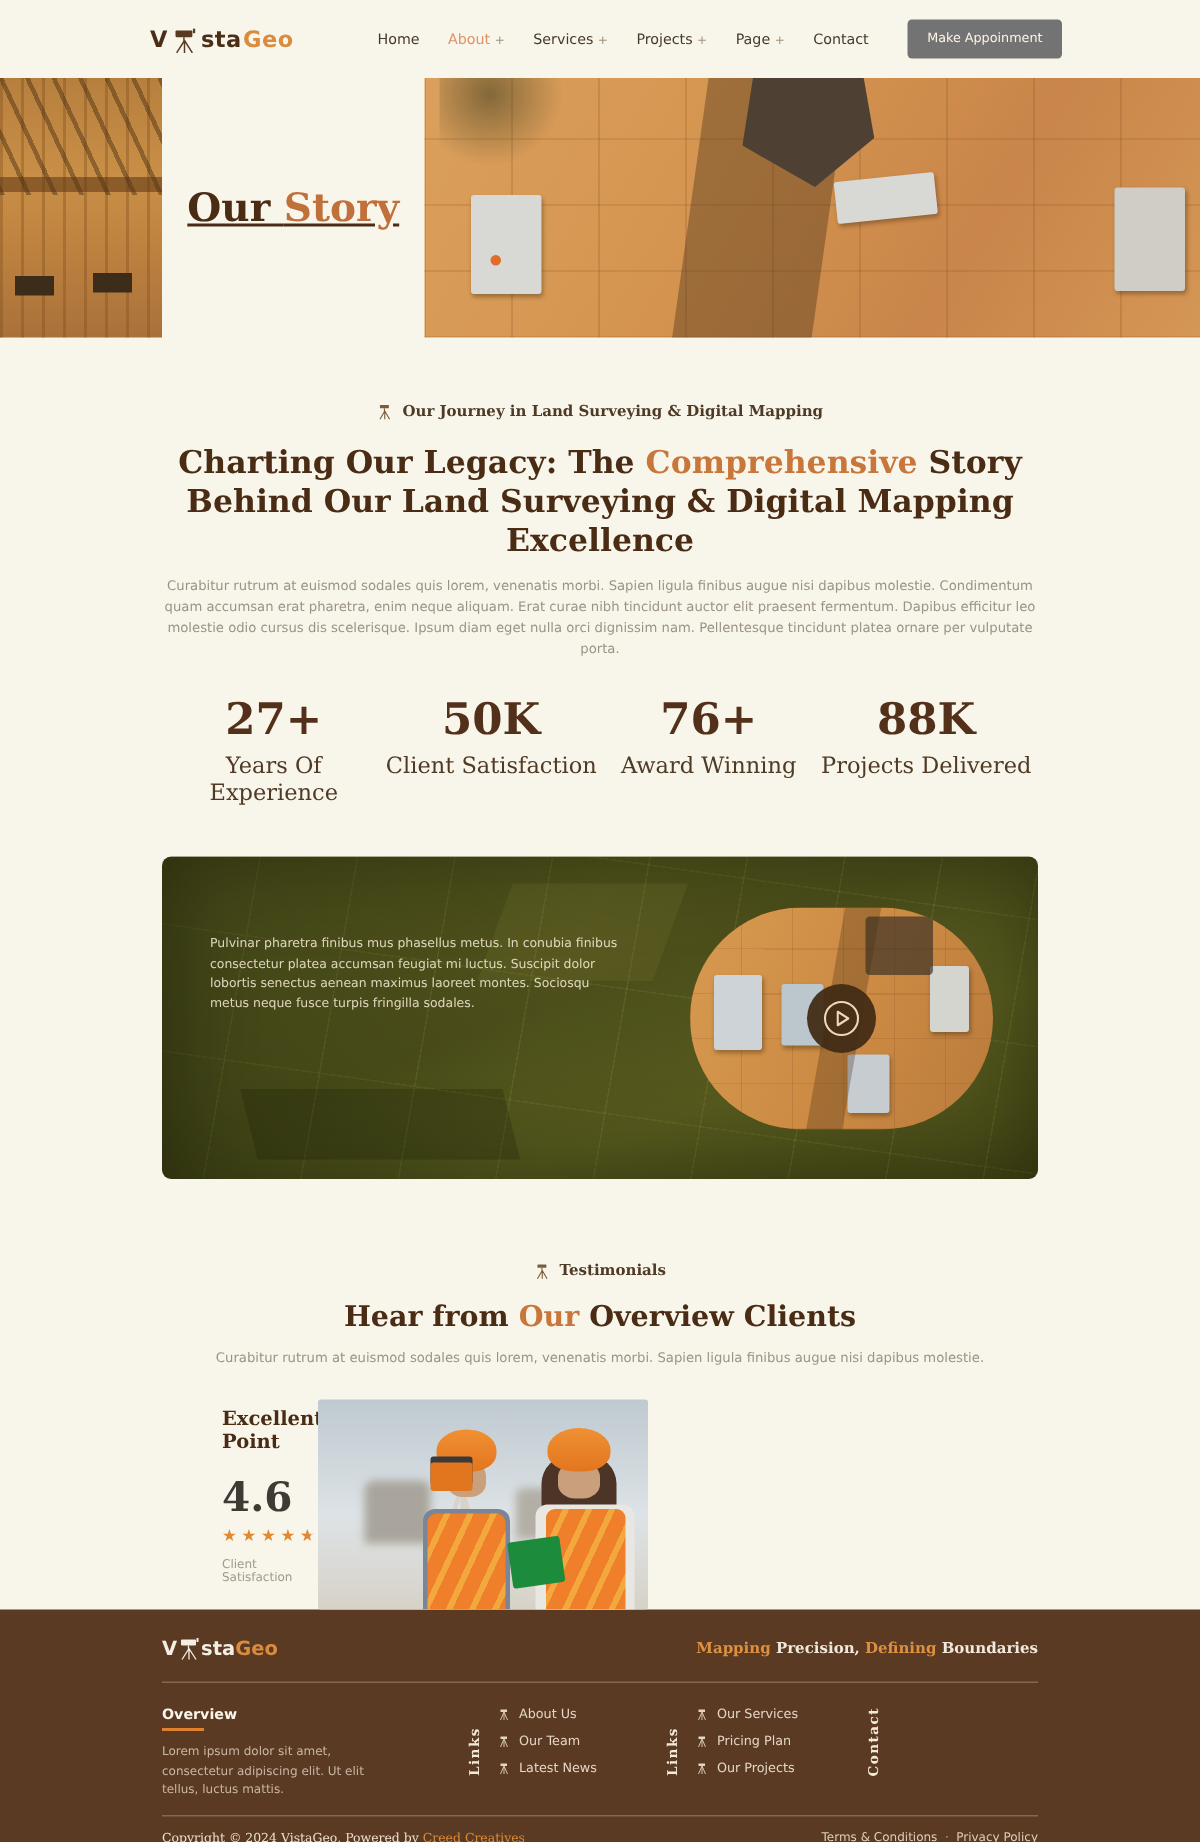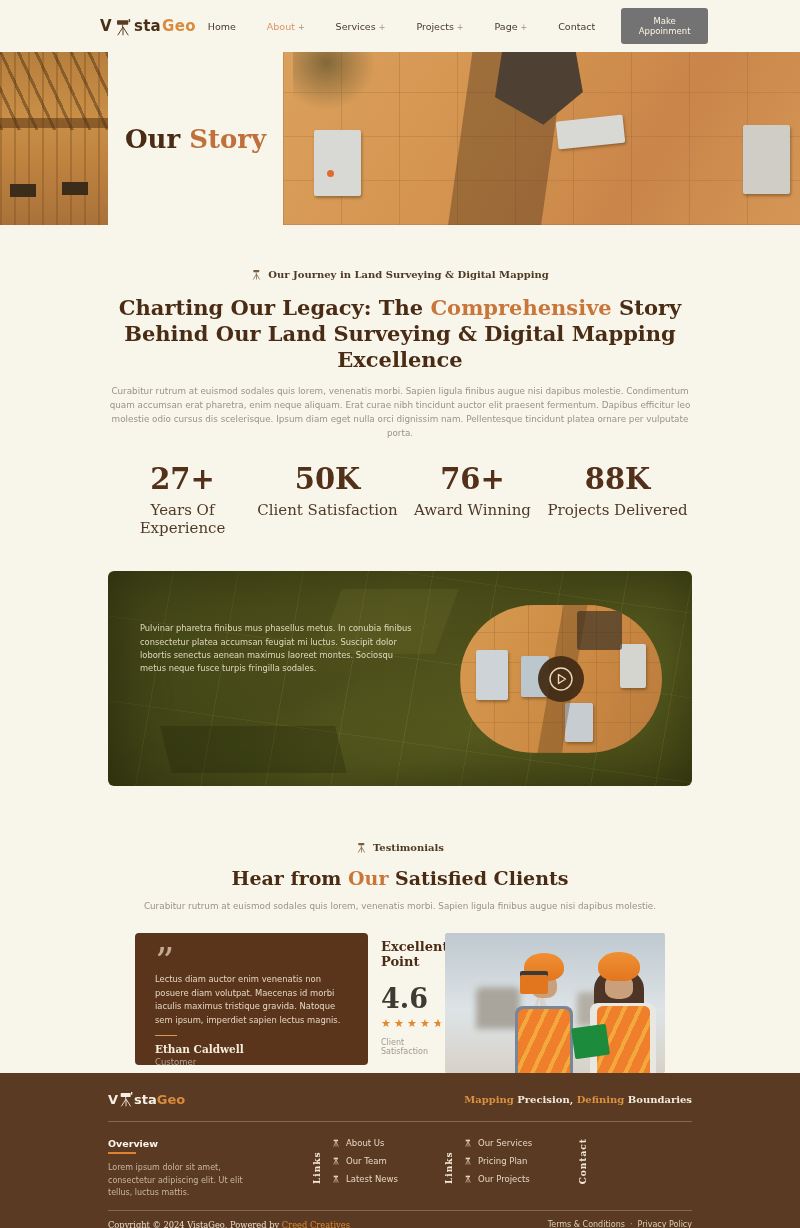--- a/index.html
+++ b/index.html
@@ -12,38 +12,38 @@
     overflow:hidden;
   }
   .serif { font-family:"DejaVu Serif", serif; }
 
   
   .header{ height:52px; display:flex; align-items:center; padding:0 92px 0 100px; background:#f8f5ea; flex-shrink:0;}
   .logo{ display:flex; align-items:flex-end; gap:1px; font-size:15px; font-weight:bold; color:#4a2e18; letter-spacing:.3px;}
   .logo .geo{ color:#d98b3e; }
   .logo svg{ margin:0 1px -1px 1px; }
   .nav{ display:flex; align-items:center; gap:19px; margin-left:auto; }
-  .nav-item{ font-size:9.5px; color:#45392b; cursor:pointer;padding-left:12px; }
+  .nav-item{ font-size:9.5px; color:#45392b; cursor:pointer; }
   .nav-item.active{ color:#dd9366; }
   .nav-item.has-plus::after{ content:"+"; margin-left:3px; color:#a3917a; font-size:8px; }
   .appt-btn{ margin-left:26px; background:#737373; color:#fdf4e6; border:none; font-size:8.5px; padding:8px 13px; border-radius:3px; cursor:pointer; font-family:"DejaVu Sans",sans-serif;}
 
   
   .hero{ height:173px; display:flex; flex-shrink:0; }
   .hero-left{ width:108px; position:relative; overflow:hidden;
     background:
       repeating-linear-gradient(90deg, rgba(122,74,26,.35) 0 2px, transparent 2px 14px),
       linear-gradient(180deg,#b77f3e 0%, #c98f47 38%, #c08440 62%, #a9713a 100%);
   }
   .hero-left .beam{ position:absolute; left:0; right:0; top:38%; height:10px; background:rgba(90,52,20,.55); }
   .hero-left .win1,.hero-left .win2{ position:absolute; width:26px; height:13px; background:#3c2c1a; }
   .hero-left .win1{ left:10px; bottom:28px; } .hero-left .win2{ left:62px; bottom:30px; }
   .hero-left .truss{ position:absolute; inset:0 0 55% 0; background:repeating-linear-gradient(65deg, rgba(70,44,16,.45) 0 3px, transparent 3px 16px); }
   .hero-title{ width:175px; display:flex; align-items:center; justify-content:center; }
-  .hero-title h1{ font-family:"DejaVu Serif",serif; font-size:26px; font-weight:bold; }
+  .hero-title h1{ font-family:"DejaVu Serif",serif; font-size:26px; font-weight:bold;text-decoration:underline; }
   .hero-title .a1{ color:#4a2c15; } .hero-title .a2{ color:#c0703a; }
   .hero-right{ flex:1; position:relative; overflow:hidden;
     background:
       repeating-linear-gradient(90deg, rgba(130,80,35,.22) 0 1px, transparent 1px 58px),
       repeating-linear-gradient(0deg, rgba(130,80,35,.18) 0 1px, transparent 1px 44px),
       linear-gradient(120deg,#dba05d 0%, #d4944f 40%, #c9854a 70%, #d59755 100%);
   }
   .hero-right .shadow{ position:absolute; left:34%; top:-10%; width:18%; height:130%; background:rgba(74,50,26,.40); transform:skewX(-8deg); }
   .hero-right .roof{ position:absolute; left:41%; top:0; width:17%; height:42%; background:#4e4134; clip-path:polygon(8% 0,92% 0,100% 55%,55% 100%,0 62%); }
   .hero-right .tree{ position:absolute; left:2%; top:-6%; width:16%; height:40%; background:radial-gradient(ellipse at 40% 30%, rgba(60,60,30,.55), transparent 70%); }
@@ -261,31 +261,24 @@
 <div class="testimonials">
   <div class="eyebrow">
     <span>
       <svg width="11" height="11" viewBox="0 0 24 24">
           <rect x="5" y="2" width="13" height="5" rx="1" fill="#7a5c3a"></rect>
           <path d="M11.5 7v4M12 11L5 23M12 11l7 12M12 12v11" stroke="#7a5c3a" stroke-width="1.6" fill="none"></path>
         </svg>
     </span>
     <span>Testimonials</span>
   </div>
-  <h2><span>Hear from </span><span class="accent">Our</span><span> Satisfied Clients</span></h2>
+  <h2><span>Hear from </span><span class="accent">Our</span><span> Overview Clients</span></h2>
   <p class="lead">Curabitur rutrum at euismod sodales quis lorem, venenatis morbi. Sapien ligula finibus augue nisi dapibus molestie.</p>
 
   <div class="t-row">
-    <div class="quote-card">
-      <div class="quote-mark"></div>
-      <p class="quote-text">Lectus diam auctor enim venenatis non posuere diam volutpat. Maecenas id morbi iaculis maximus tristique gravida. Natoque sem ipsum, imperdiet sapien lectus magnis.</p>
-      <div class="quote-div"></div>
-      <div class="quote-author">Ethan Caldwell</div>
-      <div class="quote-role">Customer</div>
-    </div>
     <div class="rating">
       <div class="rating-title">Excellent Point</div>
       <div class="rating-value">4.6</div>
       <div class="stars">
         <span class="star"></span>
         <span class="star"></span>
         <span class="star"></span>
         <span class="star"></span>
         <span class="star partial">
             <span class="fill"></span>

